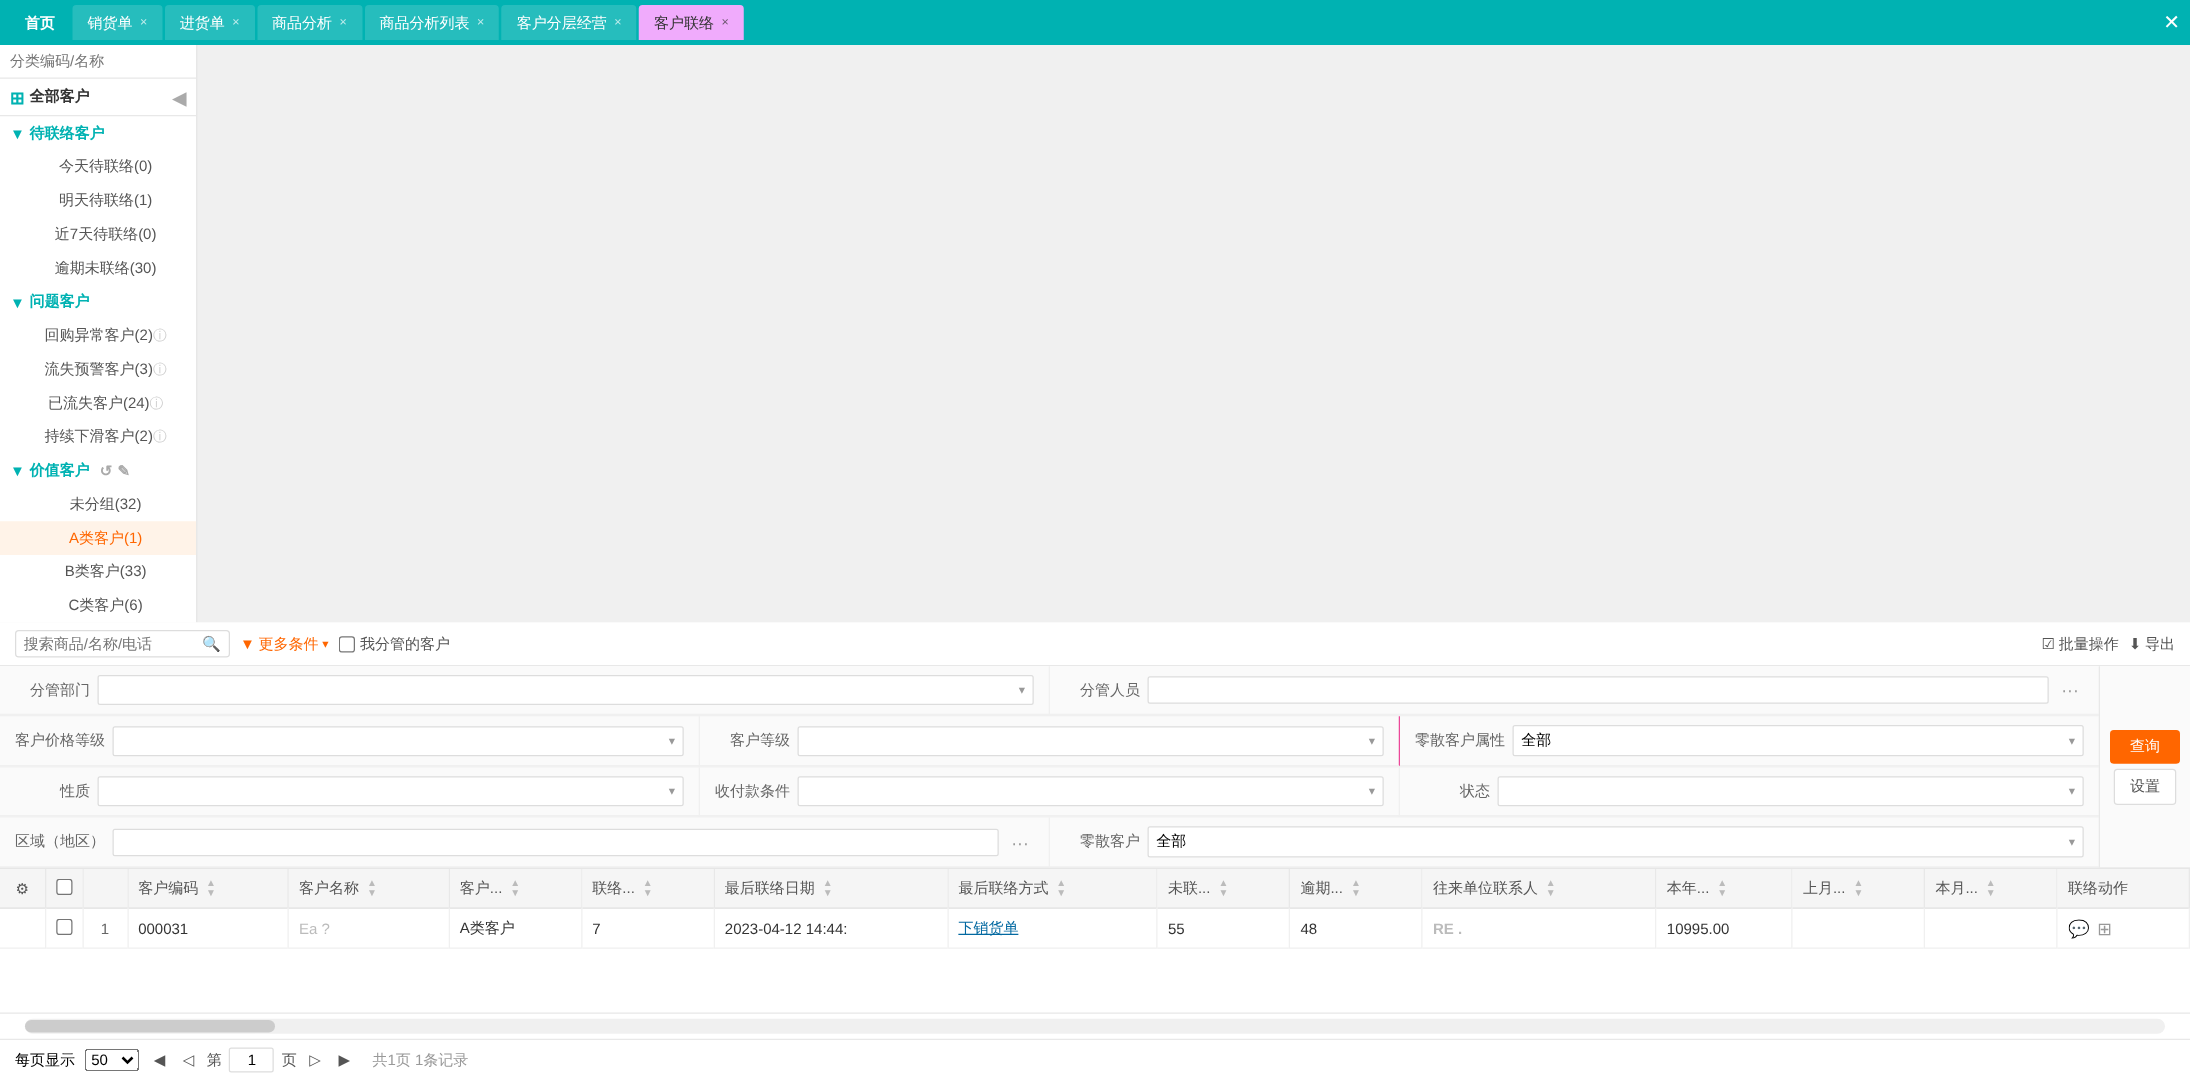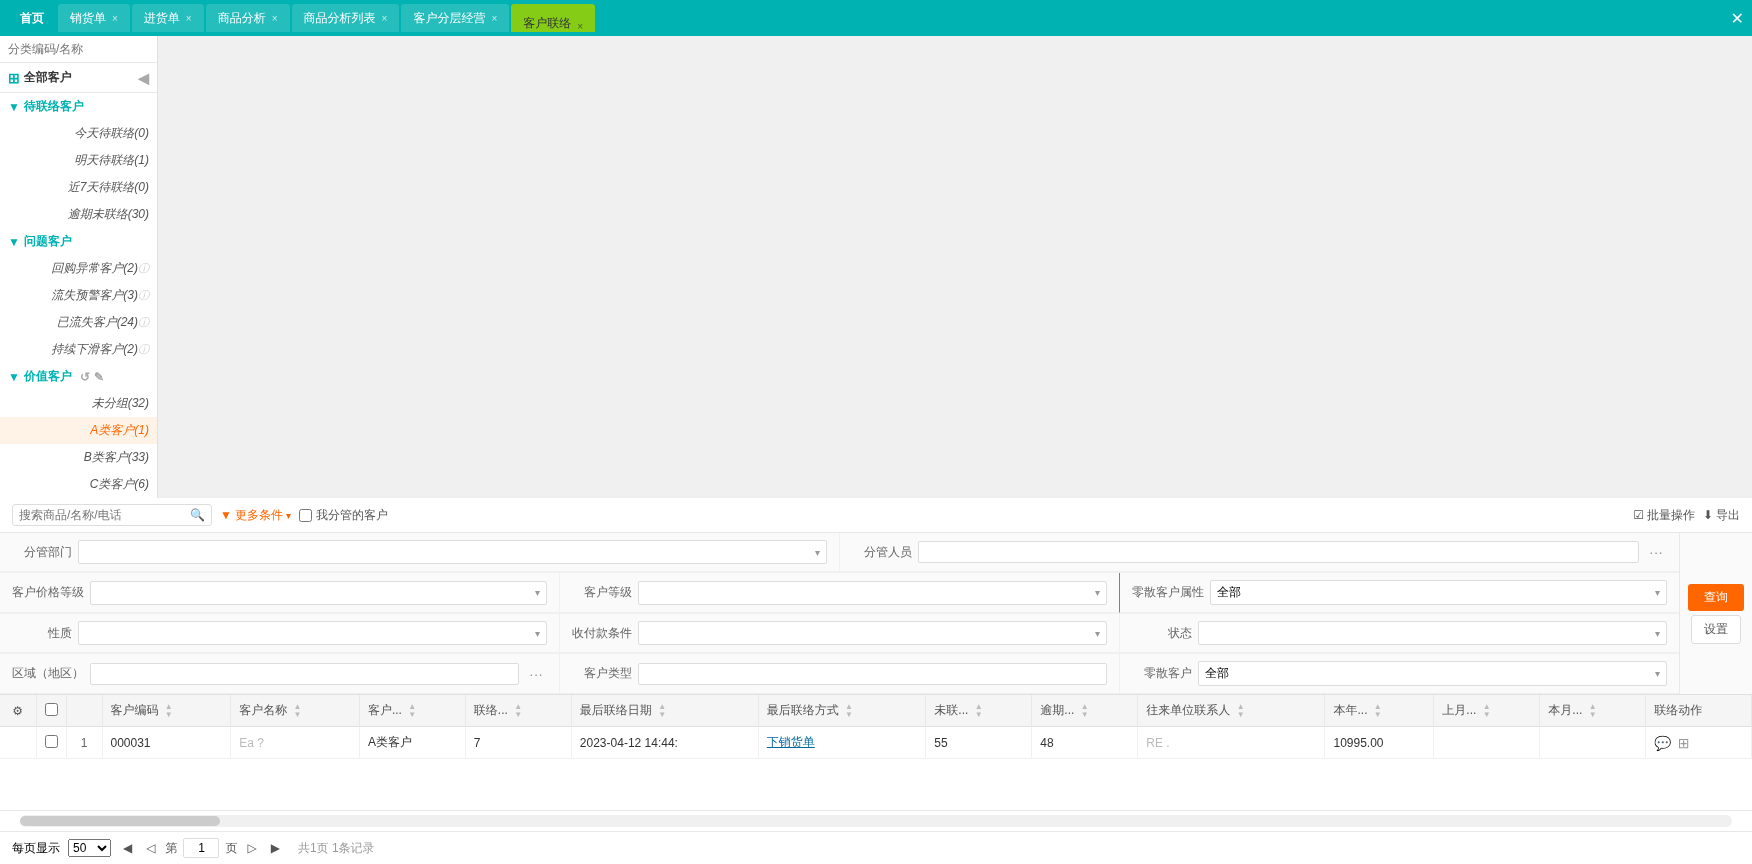--- a/index.html
+++ b/index.html
@@ -20,23 +20,22 @@
       height: 28px;
       padding: 0 12px;
       background: rgba(255,255,255,0.15);
       color: #fff;
       border-radius: 3px 3px 0 0;
       cursor: pointer;
       gap: 6px;
       white-space: nowrap;
     }
     .nav-tab.active {
-      background: #84cc16;
+      background: #f0abfc;
       color: #333;
-      align-items: flex-end;
     }
     .nav-tab .close-icon {
       font-size: 10px;
       cursor: pointer;
       opacity: 0.7;
     }
     .nav-tab.home {
       background: transparent;
       color: #fff;
       font-weight: bold;
@@ -97,22 +96,21 @@
       font-weight: bold;
       cursor: pointer;
       gap: 4px;
     }
     .sidebar-item {
       padding: 5px 8px 5px 20px;
       color: #555;
       cursor: pointer;
       display: flex;
       align-items: center;
-      justify-content: flex-end;
-      font-style: italic;
+      justify-content: center;
     }
     .sidebar-item.active {
       background: #fff3e8;
       color: #ff6600;
     }
     .sidebar-item .info-icon {
       color: #ccc;
       font-size: 11px;
     }
 
@@ -134,21 +132,21 @@
       gap: 8px;
       background: #fff;
     }
     .filter-search {
       display: flex;
       align-items: center;
       border: 1px solid #ddd;
       border-radius: 3px;
       padding: 3px 6px;
       gap: 4px;
-      width: 200px;
+      width: 172px;
     }
     .filter-search input {
       border: none;
       outline: none;
       font-size: 12px;
       color: #999;
       width: 100%;
     }
     .filter-more {
       display: flex;
@@ -562,24 +560,20 @@
             </div>
           </div>
         </div>
 
         <div style="display:flex;">
           <div class="filter-cell" style="flex:1;border-right:1px solid #f0f0f0;">
             <label>区域（地区）</label>
             <input class="filter-input" type="text" style="flex: 1 1 0%;">
             <span class="filter-more-btn">···</span>
           </div>
-          <div class="filter-cell" style="flex:1;border-right:1px solid #f0f0f0;">
-            <label>客户类型</label>
-            <input class="filter-input" type="text" style="">
-          </div>
           <div class="filter-cell" style="flex:1;">
             <label>零散客户</label>
             <div class="filter-select">
               <span>全部</span>
               <span class="select-arrow">▾</span>
             </div>
           </div>
         </div>
       </div>
 
@@ -716,21 +710,21 @@
             <td>
               <span class="link-text">下销货单</span>
             </td>
             <td>
               <span>55</span>
             </td>
             <td>
               <span>48</span>
             </td>
             <td>
-              <span style="color:#bbb;">RE .</span>
+              <span style="color:#bbb;font-weight:bold;">RE .</span>
             </td>
             <td>
               <span>10995.00</span>
             </td>
             <td>
               <span></span>
             </td>
             <td>
               <span></span>
             </td>

